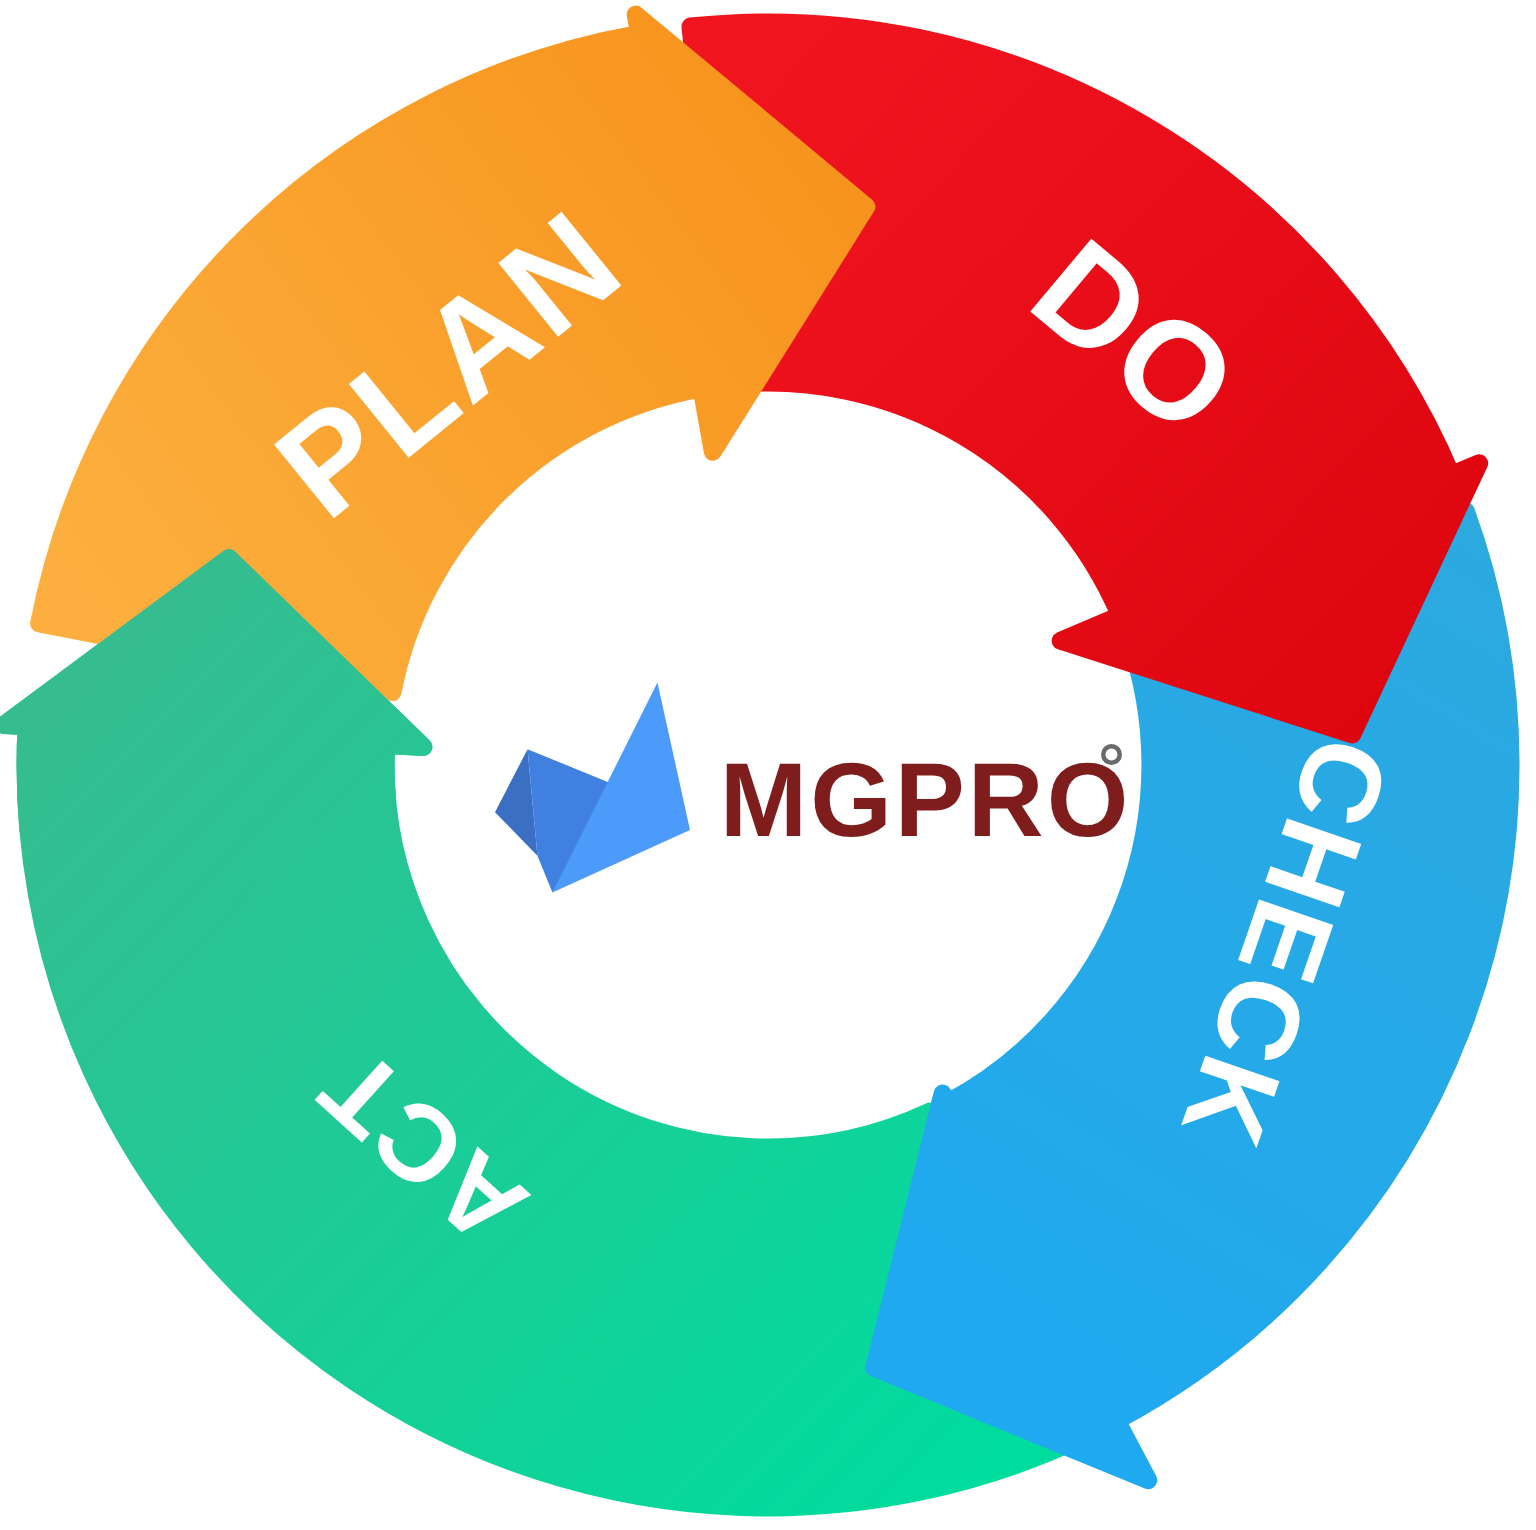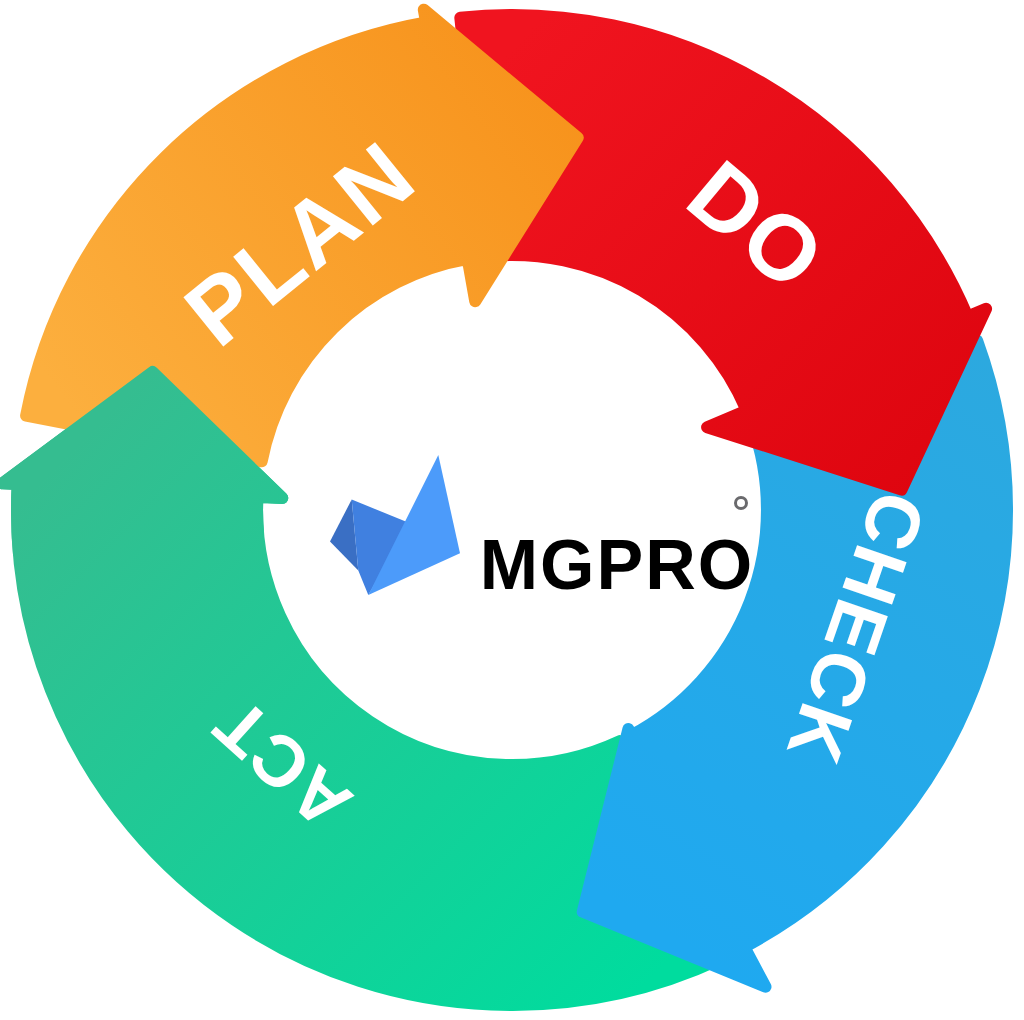--- a/index.html
+++ b/index.html
@@ -34,24 +34,23 @@
   .label-check { left: 856px; top: 628px; font-size: 76px; transform: translate(-50%,-50%) rotate(109deg); }
   .label-act   { left: 282px; top: 764px; font-size: 72px; transform: translate(-50%,-50%) rotate(-138deg); }
   .logo-text {
     position: absolute;
     left: 617px;
     top: 533px;
     transform: translate(-50%,-50%);
     font-size: 70px;
     font-weight: 700;
     letter-spacing: 2px;
-    color: #000000;
+    color: #7f1d1d;
     white-space: nowrap;
     line-height: 1;
-    margin-top: 32px;
   }
   .logo-ring {
     position: absolute;
     left: 734px;
     top: 496px;
     width: 8px;
     height: 8px;
     border: 3px solid #6A6A6D;
     border-radius: 50%;
   }

